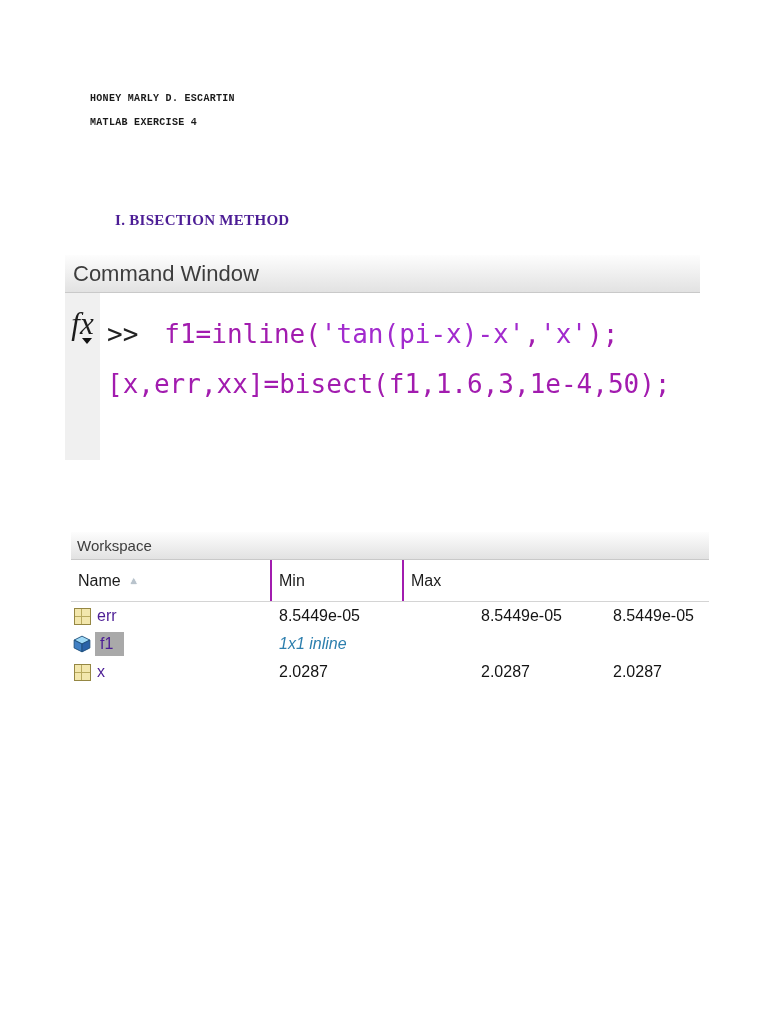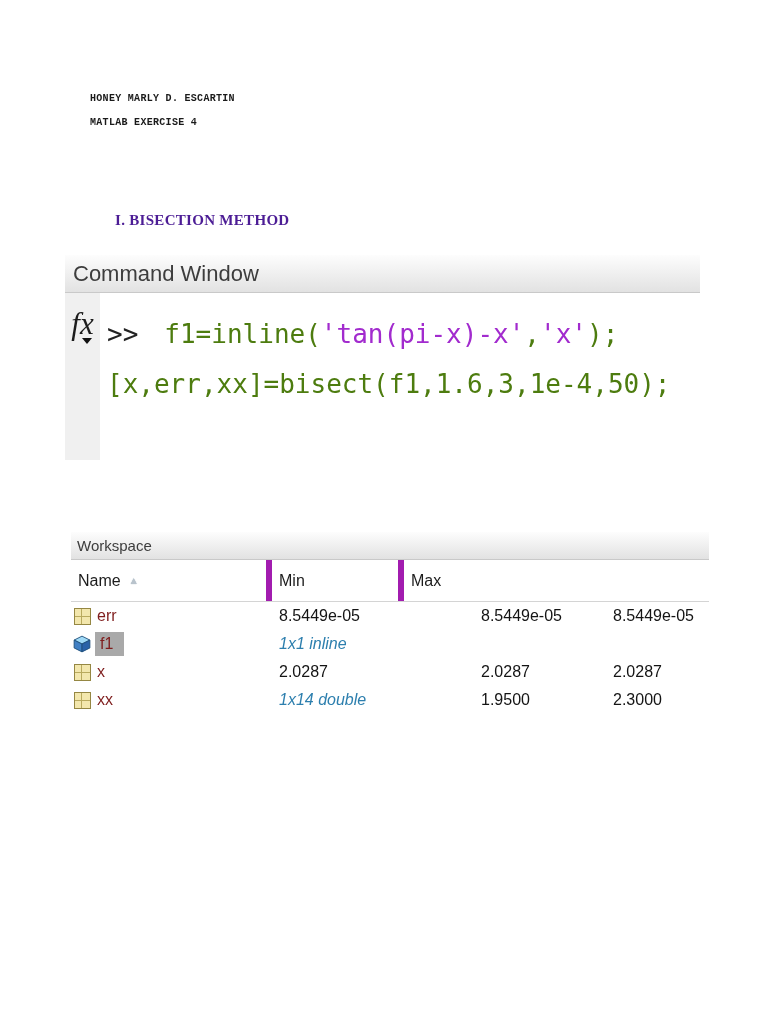--- a/index.html
+++ b/index.html
@@ -36,51 +36,51 @@
   }
   .fx-caret {
     width:0; height:0; margin-top:1px; margin-left:8px;
     border-left:5px solid transparent; border-right:5px solid transparent;
     border-top:6px solid #111;
   }
   .cw-code { padding:16px 0 0 7px; font-family:"DejaVu Sans Mono","Liberation Mono",monospace; font-size:26px; }
   .code-line { white-space:pre; line-height:50px; color:#141414; }
   .code-line .prompt { color:#232323; margin-right:26px; }
   .code-line .str { color:#a22bce; }
-  .code-line .code { color:#4d7c0f; }
+  .code-line .code { color:#a21caf; }
 
   
   .workspace { position:absolute; left:71px; top:512px; width:638px;margin-top:20px; }
   .workspace .panel-titlebar { height:28px; font-size:15px; padding-left:6px; }
   .ws-table { background:#fff; }
   .ws-header-row { display:flex; height:42px; border-bottom:1px solid #d4d4d4; background:#fff; }
   .ws-header-cell {
     display:flex; align-items:center; padding-left:7px;
-    font-size:16px; color:#1c1c1c; border-right:6px solid #a21caf;
+    font-size:16px; color:#1c1c1c; border-right:2px solid #a21caf;
   }
   .ws-header-cell:last-child { border-right:none; }
   .col-name  { width:201px; }
   .col-value { width:202px; }
   .col-min   { width:132px; }
   .col-max   { width:103px; }
   .sort-arrow { font-size:10px; color:#b9c3cc; margin-left:8px; text-shadow:0 0 1px #8fa0ad; }
   .ws-row { display:flex; height:28px; align-items:center; }
   .cell { display:flex; align-items:center; height:100%; overflow:hidden; }
   .name-cell { padding-left:2px; }
   .icon { flex:none; display:inline-block; }
   .icon.matrix {
     width:17px; height:17px; margin-left:1px;
     background:
       linear-gradient(#b9aa5e,#b9aa5e) 6px 0 / 1px 100% no-repeat,
       linear-gradient(#b9aa5e,#b9aa5e) 0 7px / 100% 1px no-repeat,
       #f3e7ad;
     border:1px solid #958743;
   }
   .icon.cube { width:18px; height:18px; margin-left:0; }
-  .var-name { font-size:16px; color:#7f1d1d; margin-left:6px; }
+  .var-name { font-size:16px; color:#4c1d95; margin-left:6px; }
   .var-name.selected { background:#a9a9a9; padding:3px 11px 3px 5px; margin-left:4px; }
   .val-cell { padding-left:7px; font-size:16px; color:#141414; }
   .val-summary { font-style:italic; color:#2d7fae; }
 </style>
 </head>
 <body>
 
 <div class="doc-header">
   <div class="line">HONEY MARLY D. ESCARTIN</div>
   <div class="line">MATLAB EXERCISE 4</div>
@@ -146,24 +146,15 @@
         </div>
         <div class="ws-row">
           <div class="cell name-cell col-name">
             <span class="icon matrix"></span>
             <span class="var-name">x</span>
           </div>
           <div class="cell val-cell col-value">2.0287</div>
           <div class="cell val-cell col-min">2.0287</div>
           <div class="cell val-cell col-max">2.0287</div>
         </div>
-        <div class="ws-row">
-          <div class="cell name-cell col-name">
-            <span class="icon matrix"></span>
-            <span class="var-name">xx</span>
-          </div>
-          <div class="cell val-cell col-value val-summary">1x14 double</div>
-          <div class="cell val-cell col-min">1.9500</div>
-          <div class="cell val-cell col-max">2.3000</div>
-        </div>
       </div>
   </div>
 </div>
 
 </body></html>

